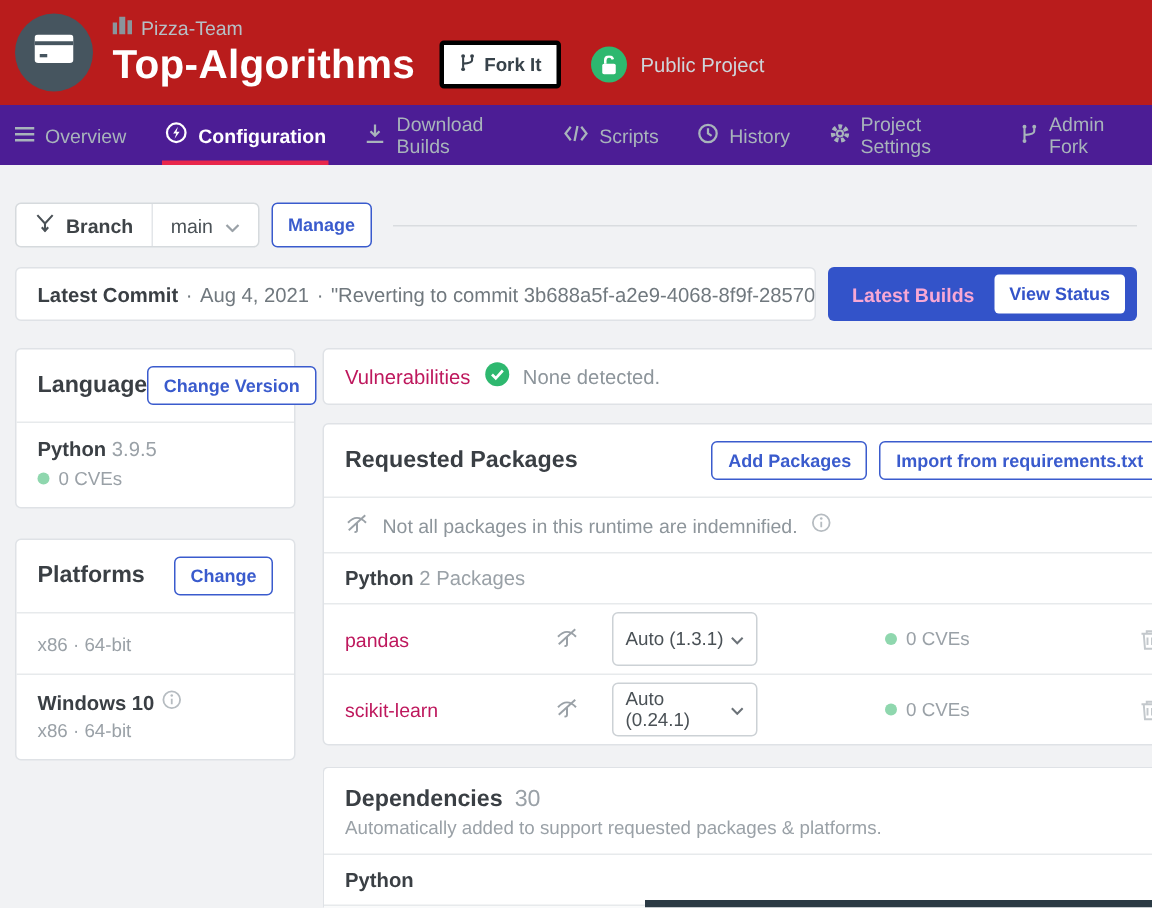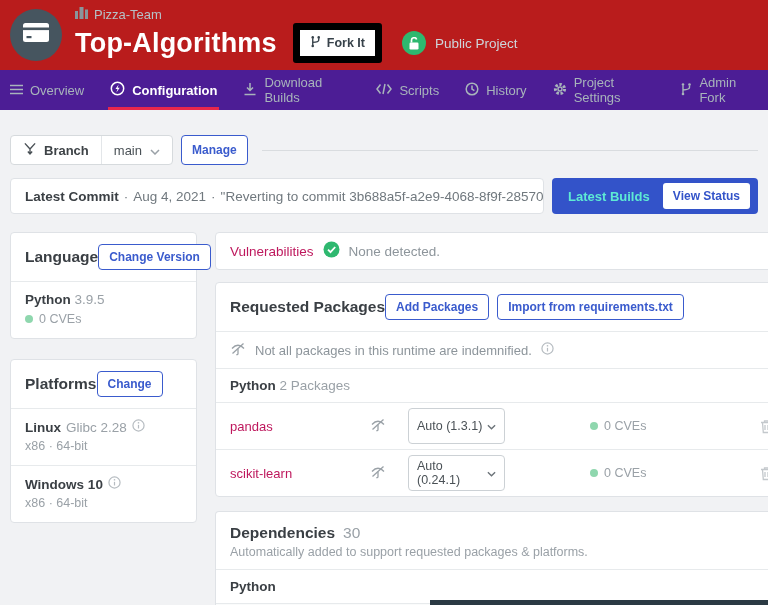--- a/index.html
+++ b/index.html
@@ -6,21 +6,21 @@
   html,body { width:768px; height:605px; overflow:hidden; }
   body { font-family:"Liberation Sans", sans-serif; background:#f1f2f4; position:relative; color:#3e4347; }
 
   
   .header { height:70px; background:#b91c1c; display:flex; align-items:center; padding:0 10px; }
   .avatar { width:52px; height:52px; border-radius:50%; background:#46555f; display:flex; align-items:center; justify-content:center; flex:0 0 auto; }
   .hdr-text { margin-left:13px; }
   .team-row { display:flex; align-items:center; gap:6px; font-size:13px; color:#b6c0c6; margin-bottom:1px; }
   .title-row { display:flex; align-items:center; }
   .proj-title { color:#ffffff; font-size:27px; font-weight:bold; letter-spacing:.2px; }
-  .fork-btn { margin-left:16px; background:#ffffff; border:7px solid #000000; border-radius:3px; padding:5px 10px; font-size:12.5px; font-weight:bold; color:#37424a; display:flex; align-items:center; gap:6px; cursor:pointer; font-family:inherit; }
+  .fork-btn { margin-left:16px; background:#ffffff; border:3px solid #000000; border-radius:3px; padding:5px 10px; font-size:12.5px; font-weight:bold; color:#37424a; display:flex; align-items:center; gap:6px; cursor:pointer; font-family:inherit; }
   .vis-badge { display:flex; align-items:center; gap:9px; margin-left:20px; }
   .lock-circle { width:24px; height:24px; border-radius:50%; background:#2eb86f; display:flex; align-items:center; justify-content:center; }
   .vis-label { color:#ced6db; font-size:13.5px; }
 
   
   .nav { height:40px; background:#4c1d95; display:flex; align-items:stretch; padding:0 10px; gap:26px; }
   .nav-item { display:flex; align-items:center; gap:7px; color:#a8b4bb; font-size:13px; position:relative; cursor:pointer; }
   .nav-item svg { flex:0 0 auto; }
   .nav-item.active { color:#ffffff; font-weight:bold; }
   .nav-item.active::after { content:""; position:absolute; left:-2px; right:-2px; bottom:0; height:3px; background:#e8274b; }
@@ -37,28 +37,28 @@
   .branch-label { display:flex; align-items:center; gap:7px; padding:0 12px; font-size:13px; font-weight:bold; color:#3e4347; height:100%; border-right:1px solid #e3e6e9; }
   .branch-select { display:flex; align-items:center; gap:8px; padding:0 12px; font-size:13px; color:#4a5156; cursor:pointer; }
   .manage-btn { margin-left:8px; height:30px; }
   .branch-line { flex:1; height:1px; background:#d9dcdf; margin-left:14px; }
 
   .commit-row { display:flex; margin-top:13px; }
   .commit-card { flex:1; height:36px; display:flex; align-items:center; padding:0 14px; font-size:13.5px; gap:5px; white-space:nowrap; overflow:hidden; }
   .commit-label { font-weight:bold; color:#3a3f44; }
   .commit-meta { color:#70787e; }
   .builds-bar { width:206px; margin-left:8px; height:36px; background:#3353c9; border-radius:4px; display:flex; align-items:center; padding:0 8px 0 16px; }
-  .builds-label { color:#5eead4; font-weight:bold; font-size:13px; flex:1; }
+  .builds-label { color:#f9a8d4; font-weight:bold; font-size:13px; flex:1; }
   .view-status-btn { background:#fff; border:none; border-radius:3px; color:#3353c9; font-weight:bold; font-size:12px; padding:6px 10px; cursor:pointer; font-family:inherit; }
 
   .columns { display:flex; margin-top:18px; gap:18px; align-items:flex-start; }
   .left-col { width:187px; flex:0 0 auto; display:flex; flex-direction:column; gap:20px; }
   .main-col { flex:1; display:flex; flex-direction:column; }
 
-  .card-head { display:flex; align-items:center; justify-content:flex-start; padding:11px 14px; }
+  .card-head { display:flex; align-items:center; justify-content:space-between; padding:11px 14px; }
   .card-title { font-size:15.5px; font-weight:bold; color:#3a3f44; }
   .side-body { padding:10px 14px 12px; }
   .pkg-title-line { font-size:13.5px; }
   .cve-line { display:flex; align-items:center; gap:6px; margin-top:5px; font-size:12.5px; color:#9aa1a7; }
   .dot { width:8px; height:8px; border-radius:50%; background:#8fd7ae; flex:0 0 auto; }
   .plat-block { padding:10px 14px 12px; }
   .plat-name-row { display:flex; align-items:center; gap:5px; font-size:13.5px; }
   .plat-arch { margin-top:4px; font-size:12.5px; color:#9aa1a7; }
 
   .vuln-card { height:38px; display:flex; align-items:center; gap:9px; padding:0 14px; font-size:13.5px; }
@@ -246,29 +246,20 @@
         </div>
       </div>
 
       <div class="card">
         <div class="card-head">
           <span class="card-title">Platforms</span>
           <button class="blue-btn">Change</button>
         </div>
         <div class="divider"></div>
         <div class="plat-block">
-          <div class="plat-name-row">
-            <span class="b">Linux</span>
-            <span class="muted">Glibc 2.28</span>
-            <span><svg width="13" height="13" viewBox="0 0 14 14" fill="none" stroke="#b6bcc1" stroke-width="1.3">
-                  <circle cx="7" cy="7" r="6"></circle>
-                  <path d="M7 6.3V10.2"></path>
-                  <circle cx="7" cy="4" r="0.9" fill="#b6bcc1" stroke="none"></circle>
-                </svg></span>
-          </div>
           <div class="plat-arch">x86 · 64-bit</div>
         </div>
         <div class="divider"></div>
         <div class="plat-block">
           <div class="plat-name-row">
             <span class="b">Windows 10</span>
             <span><svg width="13" height="13" viewBox="0 0 14 14" fill="none" stroke="#b6bcc1" stroke-width="1.3">
                   <circle cx="7" cy="7" r="6"></circle>
                   <path d="M7 6.3V10.2"></path>
                   <circle cx="7" cy="4" r="0.9" fill="#b6bcc1" stroke="none"></circle>

